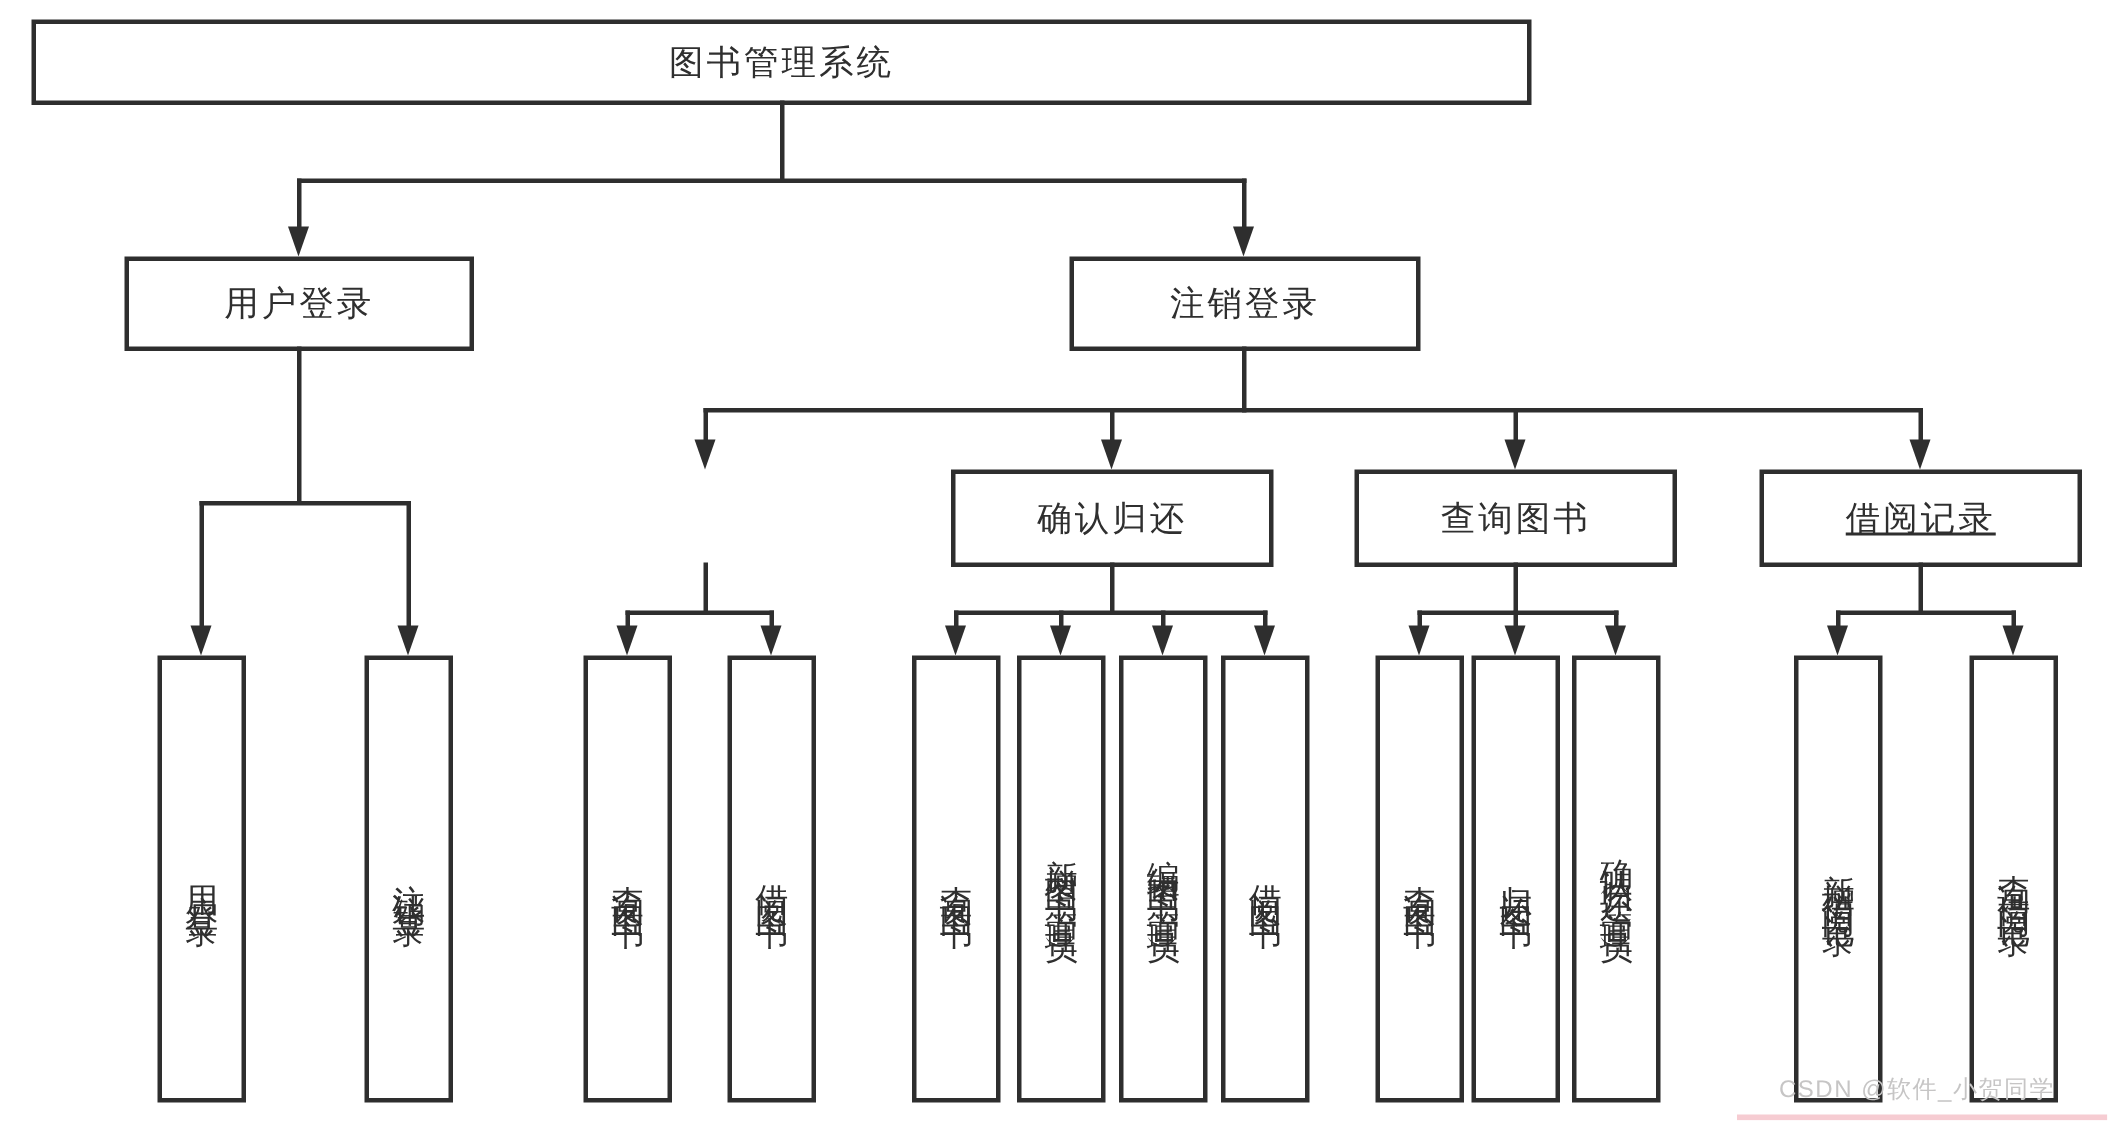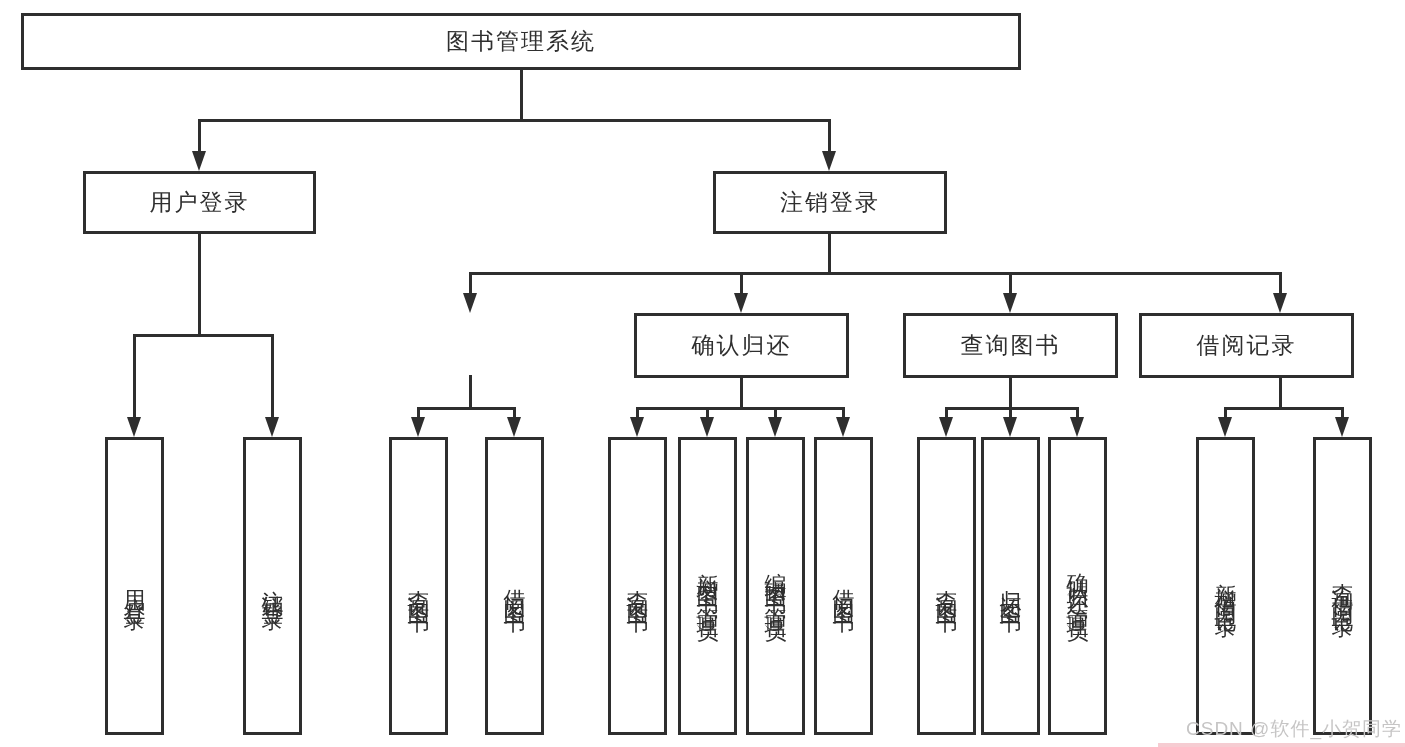--- a/index.html
+++ b/index.html
@@ -37,21 +37,21 @@
   .v{position:absolute;width:3px;background:#2e2e2e;}
   .h{position:absolute;height:3px;background:#2e2e2e;}
   .ar{
     position:absolute;width:0;height:0;
     border-left:7px solid transparent;
     border-right:7px solid transparent;
     border-top:20px solid #2e2e2e;
   }
   .watermark{
     position:absolute;left:1186px;top:716px;
-    font-size:19px;color:#c6c5c5;letter-spacing:1px;white-space:nowrap;
+    font-size:16px;color:#c6c5c5;letter-spacing:1px;white-space:nowrap;
   }
   .watermark-bar{
     position:absolute;left:1158px;top:743px;width:247px;height:4px;
     background:#f6ccd2;
   }
 </style>
 </head>
 <body>
 
 <div id="canvas">
@@ -81,21 +81,21 @@
   <div class="v" style="left:740px;top:272px;height:23px;"></div>
   <div class="v" style="left:1009px;top:272px;height:23px;"></div>
   <div class="v" style="left:1279px;top:272px;height:23px;"></div>
   <div class="ar" style="left:463px;top:293px;"></div>
   <div class="ar" style="left:734px;top:293px;"></div>
   <div class="ar" style="left:1003px;top:293px;"></div>
   <div class="ar" style="left:1273px;top:293px;"></div>
 
   <div class="box" style="left:634px;top:313px;width:215px;height:65px;">确认归还</div>
   <div class="box" style="left:903px;top:313px;width:215px;height:65px;">查询图书</div>
-  <div class="box" style="left:1139px;top:313px;width:215px;height:65px;">借阅记录</div>
+  <div class="box" style="left:1173px;top:313px;width:215px;height:65px;text-decoration:underline;">借阅记录</div>
 
   <div class="v" style="left:469px;top:375px;height:34px;"></div>
   <div class="h" style="left:417px;top:407px;width:99px;"></div>
   <div class="v" style="left:417px;top:407px;height:12px;"></div>
   <div class="v" style="left:513px;top:407px;height:12px;"></div>
   <div class="ar" style="left:411px;top:417px;"></div>
   <div class="ar" style="left:507px;top:417px;"></div>
 
   <div class="v" style="left:740px;top:375px;height:34px;"></div>
   <div class="h" style="left:636px;top:407px;width:209px;"></div>

